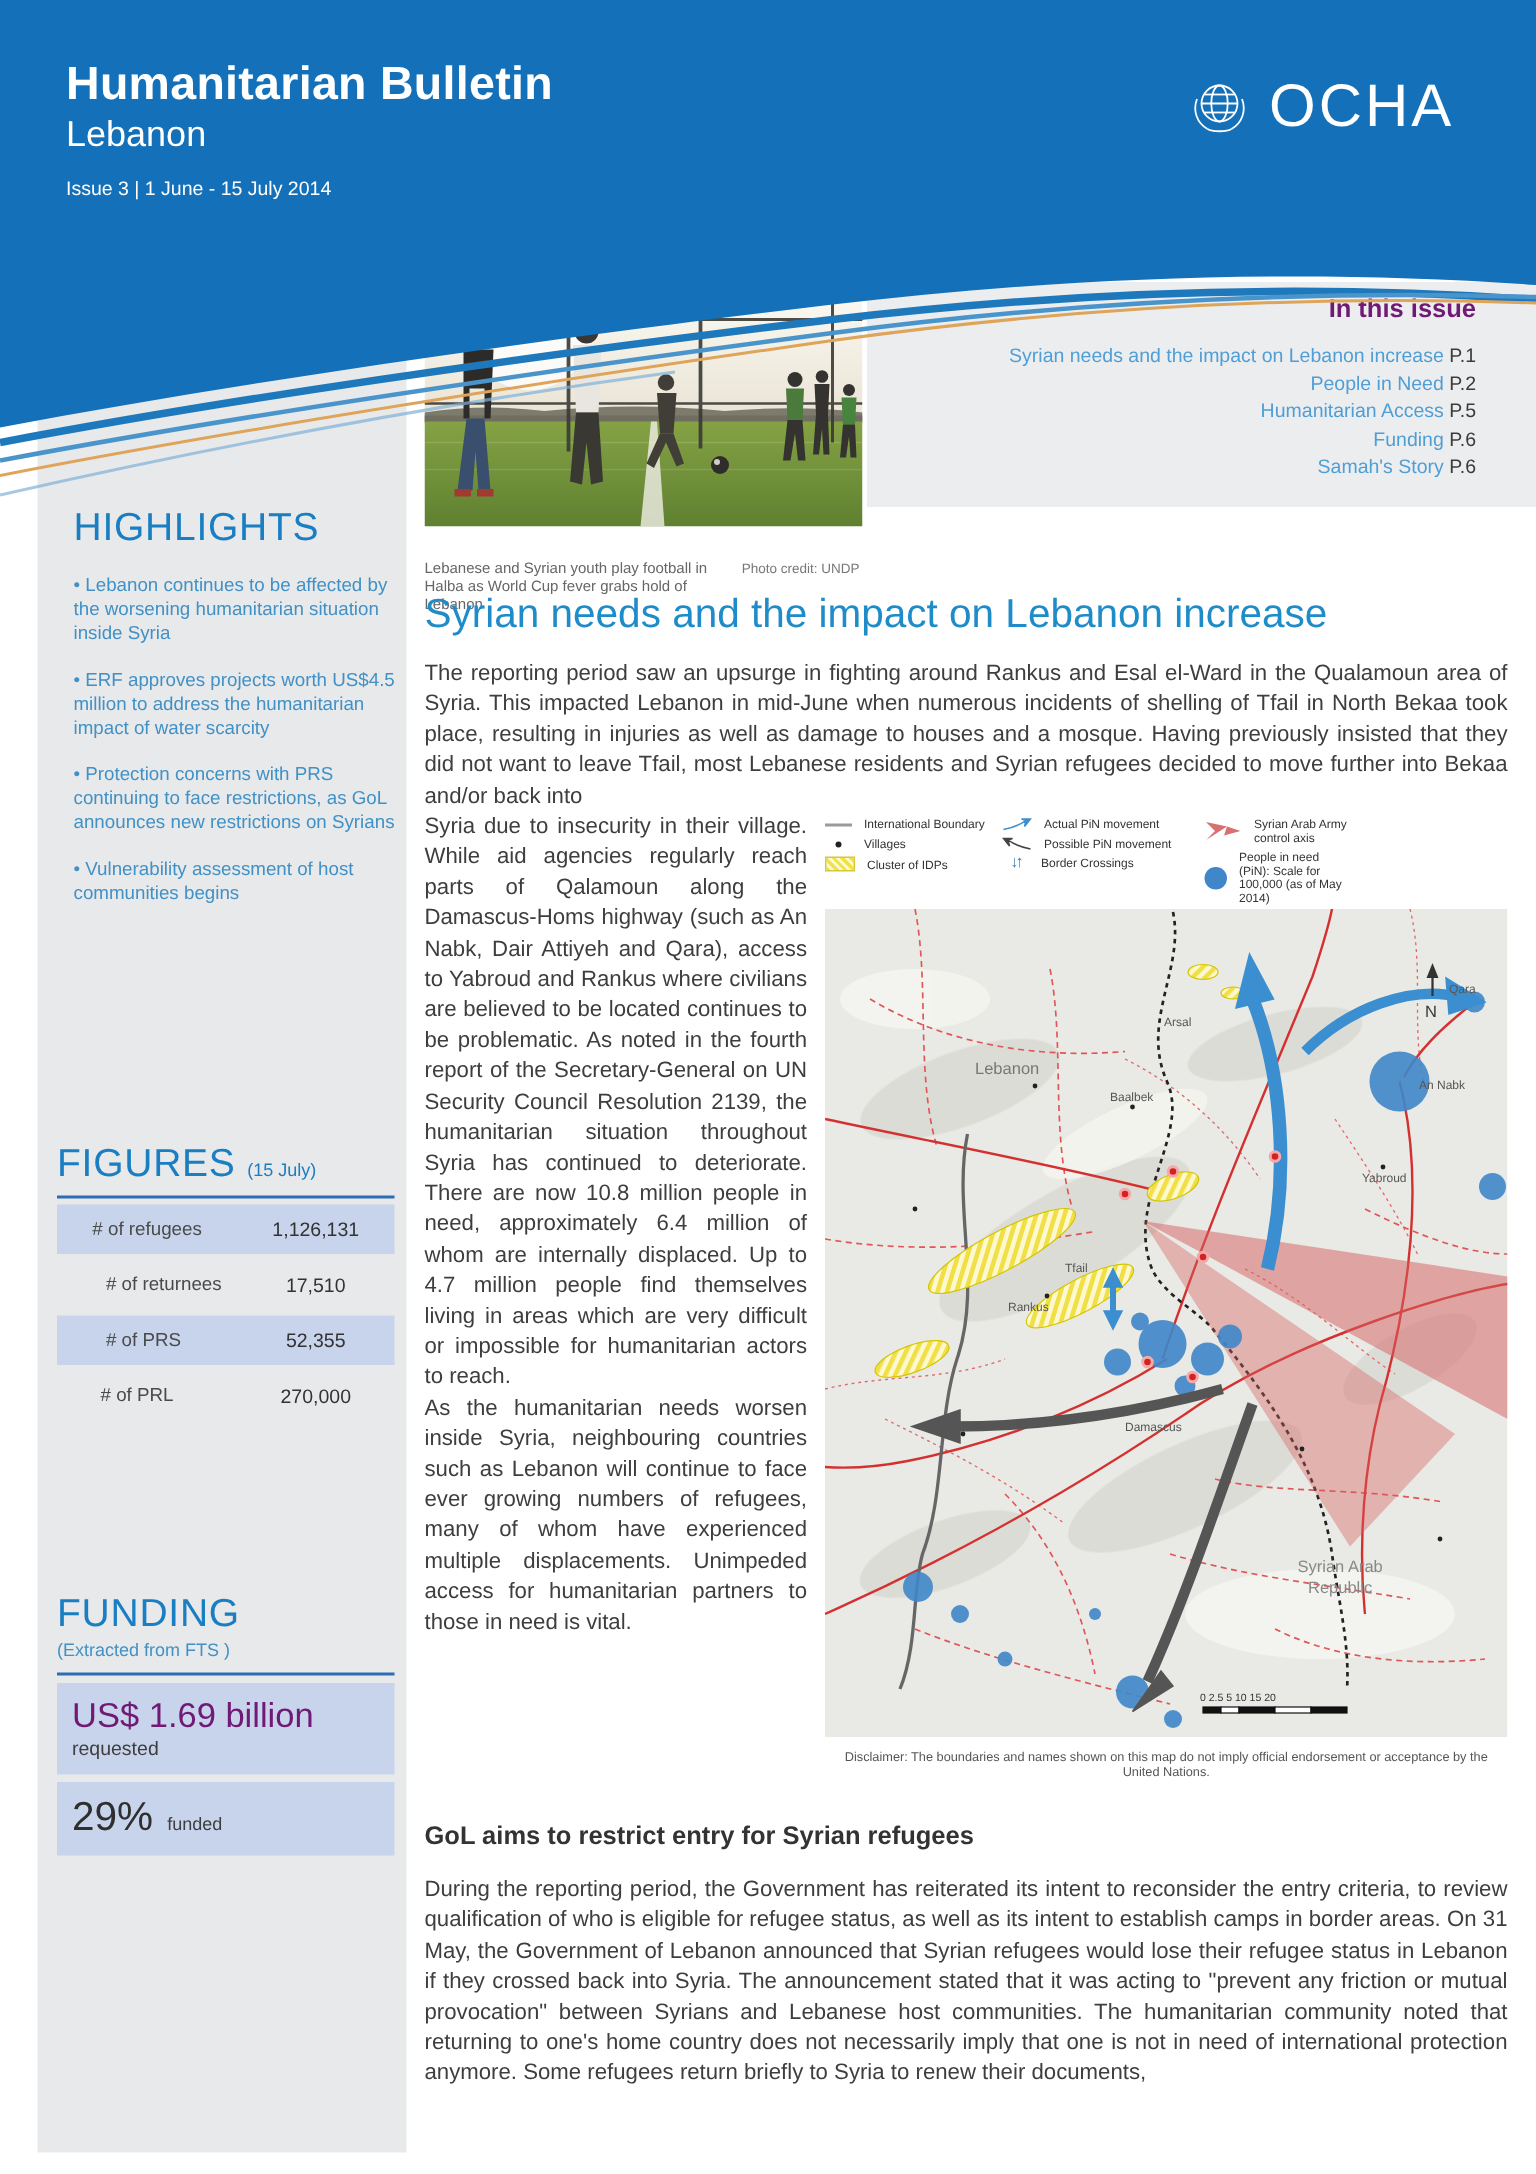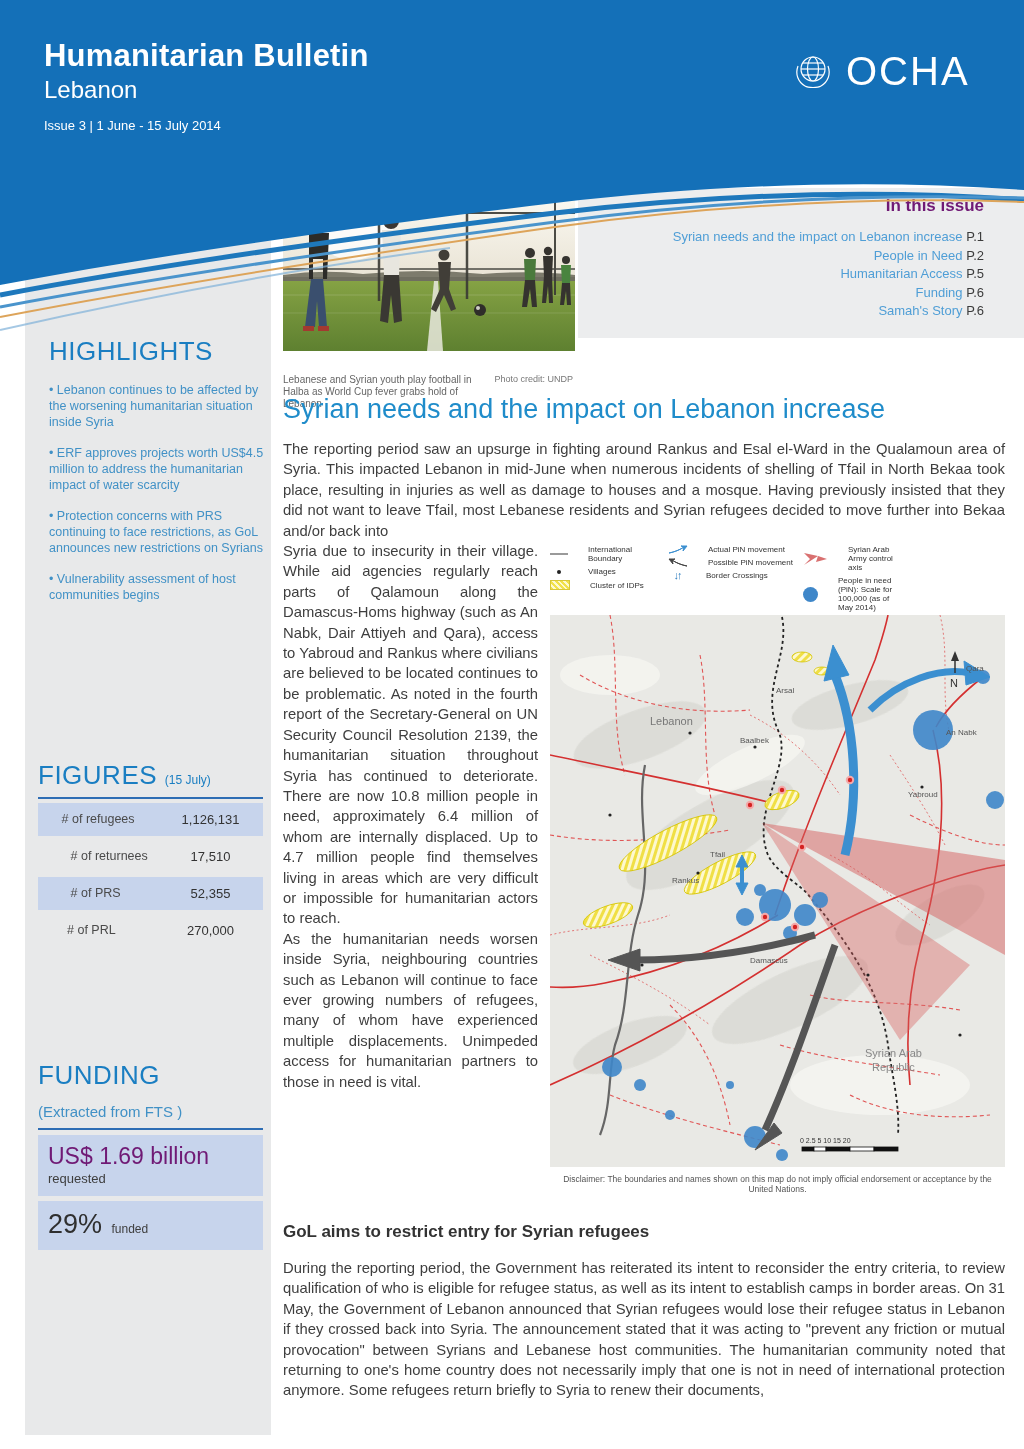--- a/index.html
+++ b/index.html
@@ -32,36 +32,36 @@
   .hl-item{font-size:12.5px;color:#4191c6;line-height:16px;margin-top:15px;}
   .hl-item::before{content:"• ";}
   .fig-block{position:absolute;left:13px;top:532px;width:225px;}
   .fig-rule{border-top:2px solid #2e6db4;margin-top:6px;}
   .fig-row{display:flex;justify-content:center;align-items:flex-start;
            padding:9px 8px;margin-top:4px;font-size:12.5px;}
   .fig-row.alt{background:#c7d4ec;}
   .fig-label{color:#4a4a4a;width:120px;line-height:14px;}
   .fig-value{color:#333;font-size:13px;}
   .fund-block{position:absolute;left:13px;top:832px;width:225px;}
-  .fund-src{font-size:15px;color:#4191c6;margin-top:12px;}
+  .fund-src{font-size:12px;color:#4191c6;margin-top:2px;}
   .fund-rule{border-top:2px solid #2e6db4;margin-top:8px;}
   .fund-box{background:#c7d4ec;margin-top:5px;padding:8px 10px 10px 10px;}
   .fund-amt{font-size:23px;color:#701a75;}
   .fund-req{font-size:13px;color:#3e3e3e;margin-top:1px;}
   .fund-pct{font-size:27px;color:#2f2f2f;display:inline;}
   .fund-funded{font-size:12px;color:#3e3e3e;display:inline;margin-left:5px;}
   
   .article{position:absolute;left:283px;top:394px;width:722px;z-index:2;}
   .headline{color:#1f8cca;font-size:27px;font-weight:400;margin:0 0 14px 0;}
   .article p{margin:0;font-size:14.8px;line-height:20.4px;text-align:justify;color:#3e3e3e;}
   .map-fig{float:right;width:455px;margin:4px 0 4px 12px;}
   .legend{display:flex;gap:6px;font-size:8px;color:#333;margin-bottom:3px;}
   .leg-col{display:flex;flex-direction:column;gap:4px;}
   .leg-col.c1{width:112px;} .leg-col.c2{width:128px;} .leg-col.c3{width:104px;} .leg-col.c4{width:96px;}
-  .leg-item{display:flex;align-items:center;gap:20px;line-height:9px;}
+  .leg-item{display:flex;align-items:center;gap:8px;line-height:9px;}
   .leg-swatch{flex:0 0 auto;}
   .sw-line{width:18px;height:2px;background:#9a9a9a;}
   .sw-dot{width:4px;height:4px;border-radius:50%;background:#222;margin-left:7px;margin-right:7px;}
   .sw-hatch{width:18px;height:8px;background:repeating-linear-gradient(45deg,#f2e24a 0 2px,#fdf9d0 2px 4px);border:1px solid #d8c73a;}
   .sw-road{width:18px;height:2px;background:#d94040;}
   .sw-road-d{width:18px;height:0;border-top:2px dashed #e37f7f;}
   .sw-clash{width:7px;height:7px;border-radius:50%;background:#d42222;border:2px solid #f4b9b9;margin-left:4px;margin-right:5px;}
   .sw-pin{width:15px;height:15px;border-radius:50%;background:#3f87c9;margin-left:1px;}
   .sw-cross{color:#2f7fc0;font-size:11px;font-weight:bold;letter-spacing:-2px;width:18px;text-align:center;}
   .map-disclaimer{font-size:8.5px;color:#555;text-align:center;line-height:10px;margin-top:3px;}

